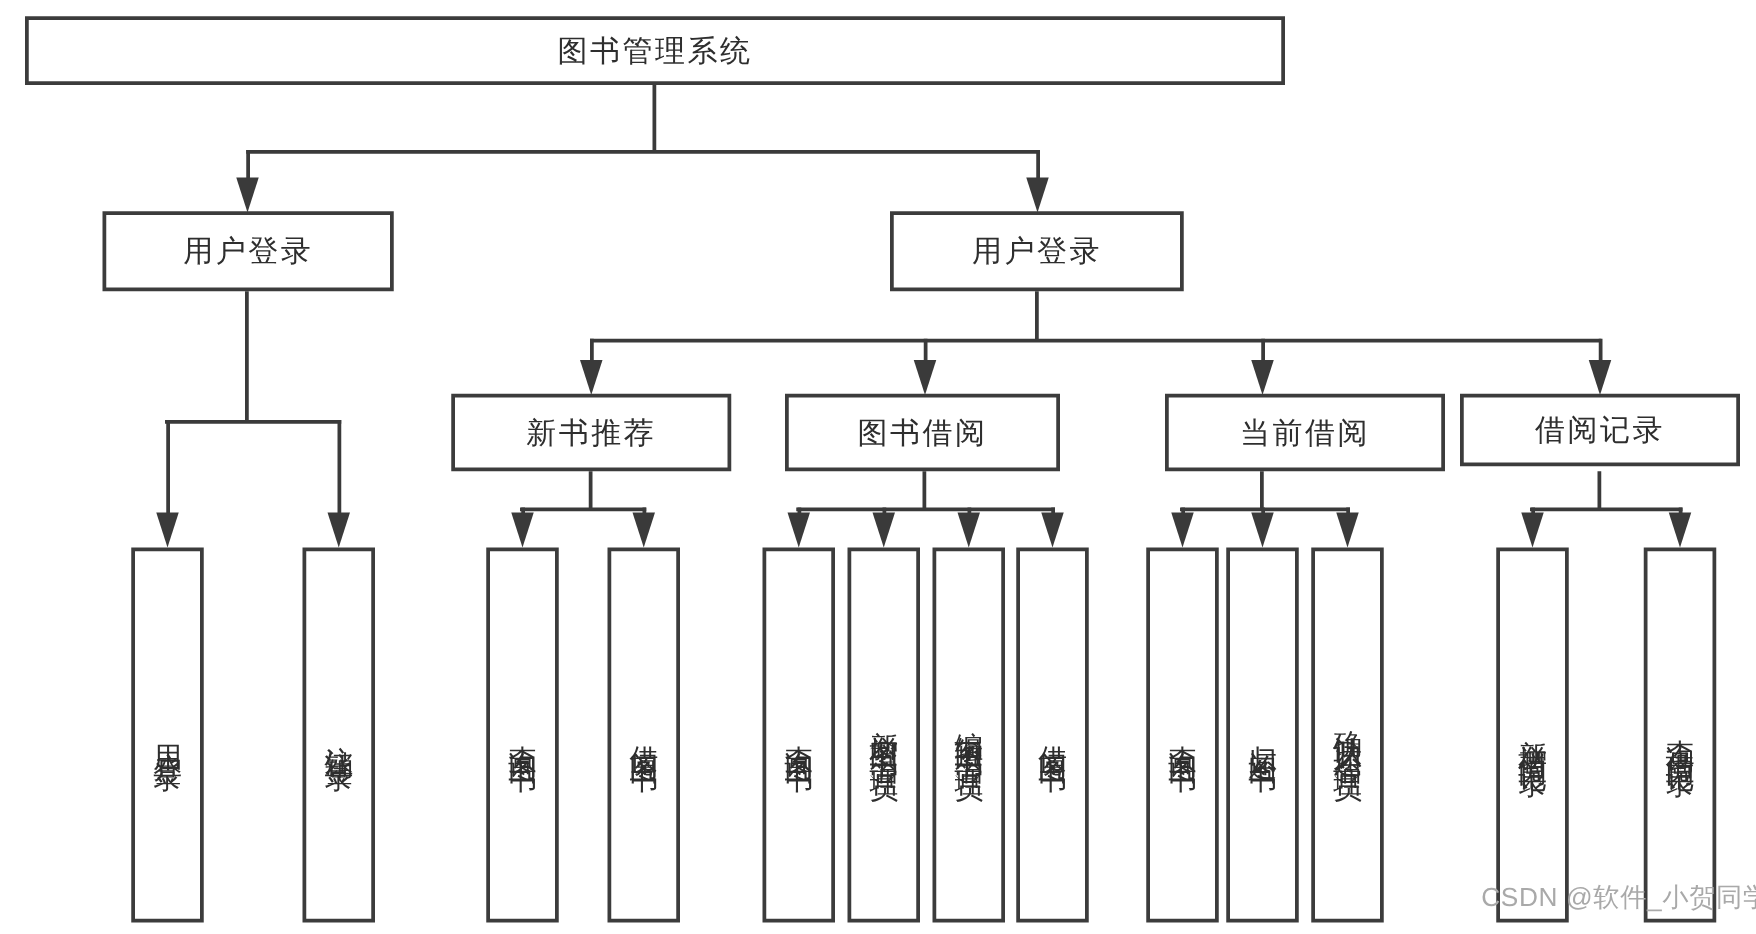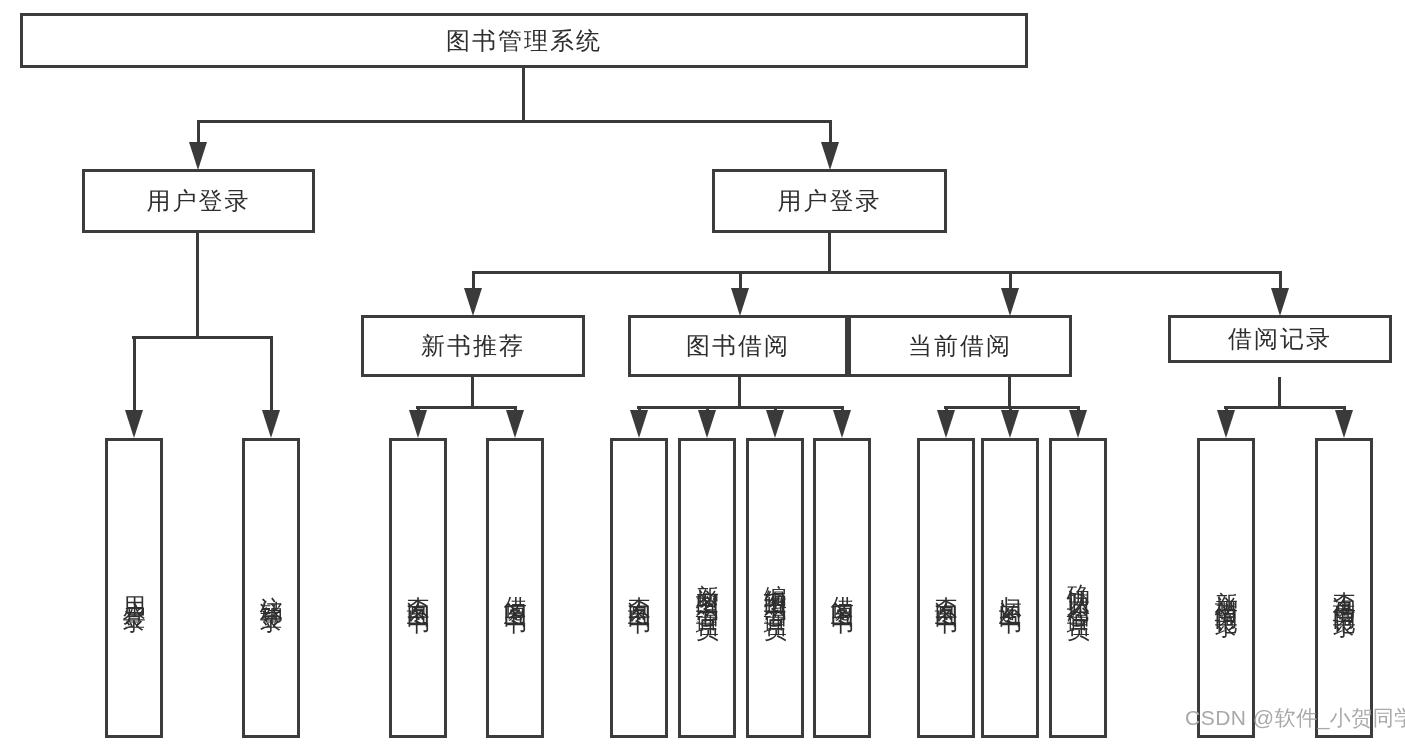--- a/index.html
+++ b/index.html
@@ -82,24 +82,24 @@
   <div class="node" style="left:712px; top:169px; width:235px; height:64px;">
     <span>用户登录</span>
   </div>
 
   <div class="node" style="left:361px; top:315px; width:224px; height:62px;text-align:center;">
     <span>新书推荐</span>
   </div>
   <div class="node" style="left:628px; top:315px; width:220px; height:62px;font-family:Liberation Mono, monospace;">
     <span>图书借阅</span>
   </div>
-  <div class="node" style="left:848px; top:315px; width:224px; height:62px;">
+  <div class="node" style="left:932px; top:315px; width:224px; height:62px;">
     <span>当前借阅</span>
   </div>
-  <div class="node" style="left:1168px; top:315px; width:224px; height:48px;">
+  <div class="node" style="left:1168px; top:315px; width:224px; height:58px;">
     <span>借阅记录</span>
   </div>
 
   <div class="leaf" style="left:105px;">
     <span class="vtext">用户登录</span>
   </div>
   <div class="leaf" style="left:242px;">
     <span class="vtext">注销登录</span>
   </div>
 

